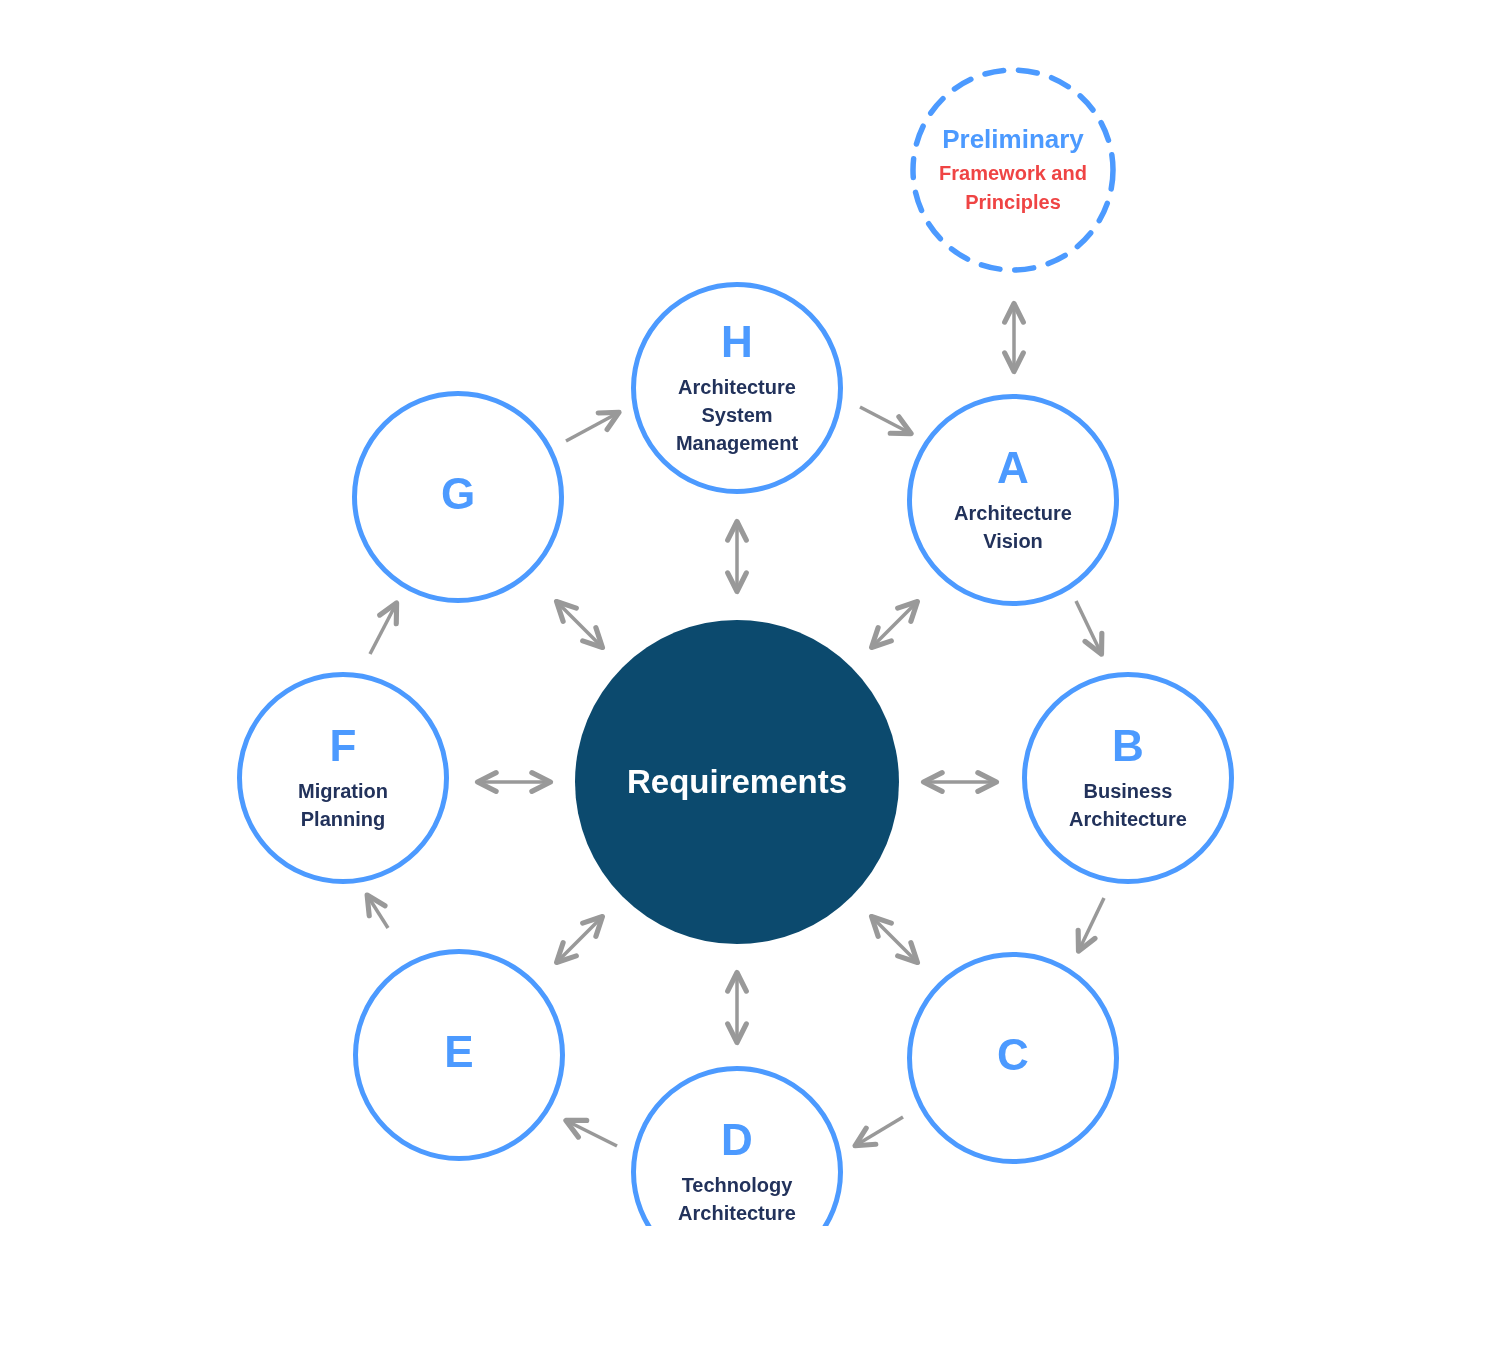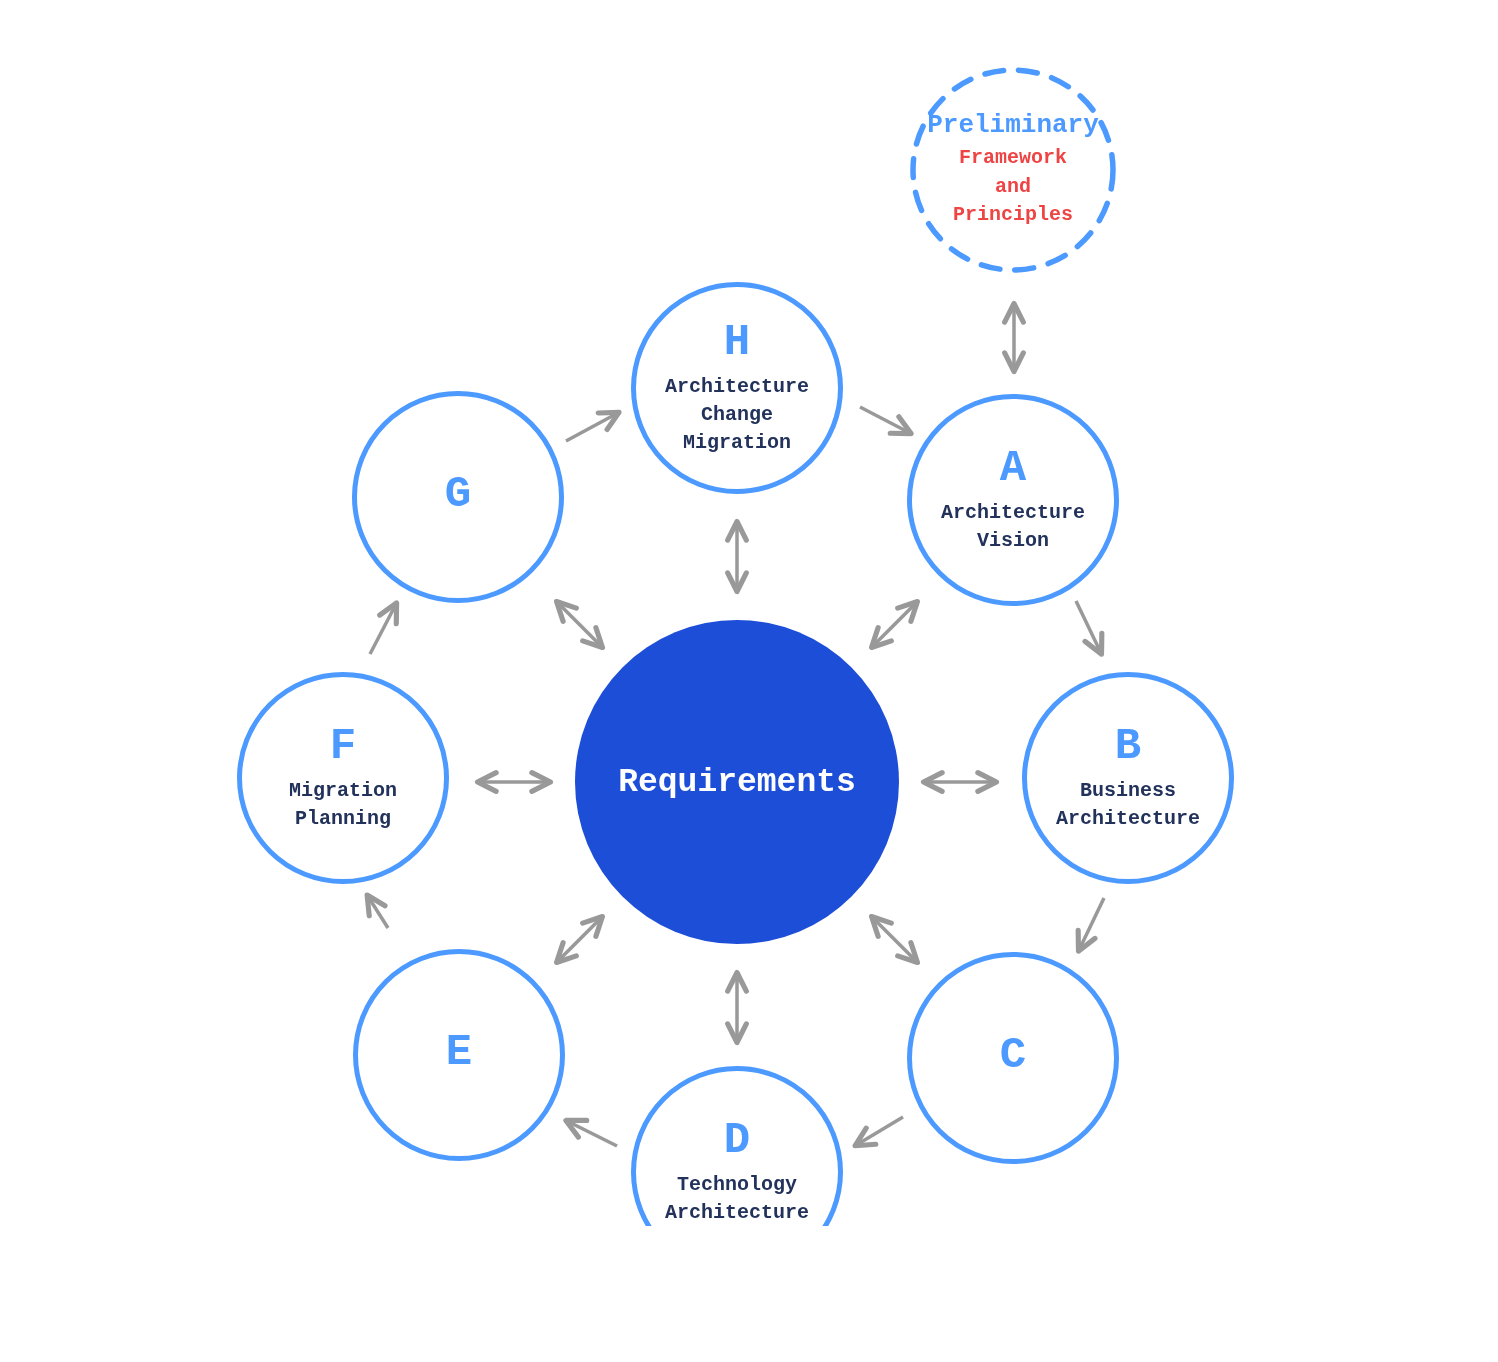--- a/index.html
+++ b/index.html
@@ -7,21 +7,20 @@
     padding: 0;
     background: #ffffff;
     font-family: "Liberation Sans", "DejaVu Sans", sans-serif;
   }
   #canvas {
     position: relative;
     width: 1498px;
     height: 1226px;
     background: #ffffff;
     overflow: hidden;
-    font-family: Liberation Mono, monospace;
   }
   #arrow-layer {
     position: absolute;
     left: 0; top: 0;
     width: 1498px;
     height: 1362px;
   }
   .node {
     position: absolute;
     box-sizing: border-box;
@@ -56,21 +55,21 @@
   #node-a { left: 907px; top: 394px; }
   #node-b { left: 1022px; top: 672px; }
   #node-c { left: 907px; top: 952px; }
   #node-d { left: 631px; top: 1066px; }
   #node-e { left: 353px; top: 949px; }
   #node-f { left: 237px; top: 672px; }
   #node-g { left: 352px; top: 391px; }
   #node-center {
     left: 575px; top: 620px;
     width: 324px; height: 324px;
-    background: #1d4ed8;
+    background: #0c4a6e;
   }
   #node-center .center-label {
     color: #ffffff;
     font-size: 33px;
     font-weight: 700;
   }
   #node-preliminary {
     left: 910px; top: 67px;
     width: 206px; height: 206px;
     background: transparent;
@@ -124,21 +123,21 @@
     <line x1="600" y1="645" x2="559" y2="604" stroke="#999999" stroke-width="3.5" marker-start="url(#arrow)" marker-end="url(#arrow)"></line>
   </svg>
 
   <div class="node" id="node-preliminary">
     <div class="prelim-title">Preliminary</div>
     <div class="prelim-subtitle">Framework and Principles</div>
   </div>
 
   <div class="node phase" id="node-h">
     <div class="letter">H</div>
-    <div class="label">Architecture Change Migration</div>
+    <div class="label">Architecture System Management</div>
   </div>
 
   <div class="node phase" id="node-a">
     <div class="letter">A</div>
     <div class="label">Architecture Vision</div>
   </div>
 
   <div class="node phase" id="node-b">
     <div class="letter">B</div>
     <div class="label">Business Architecture</div>

